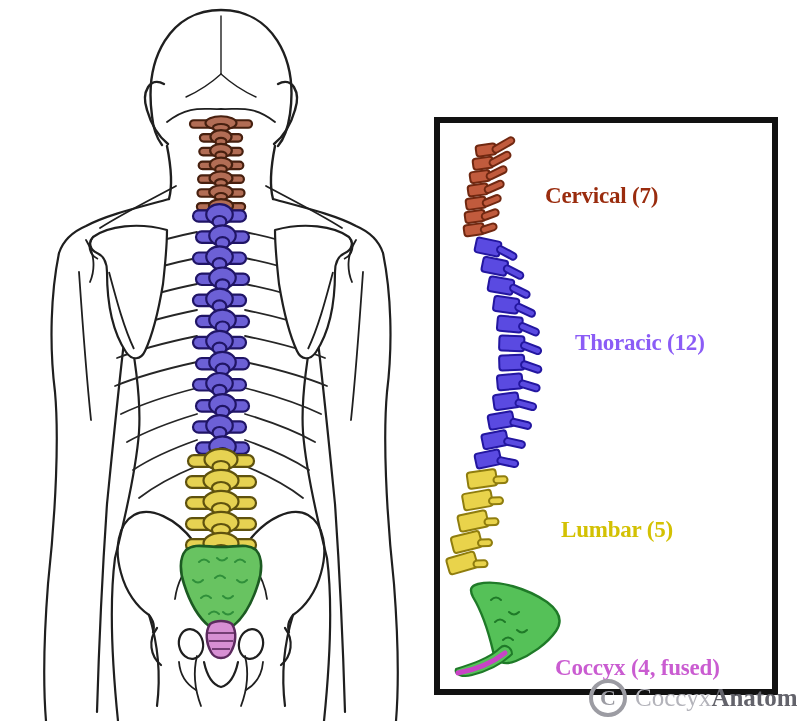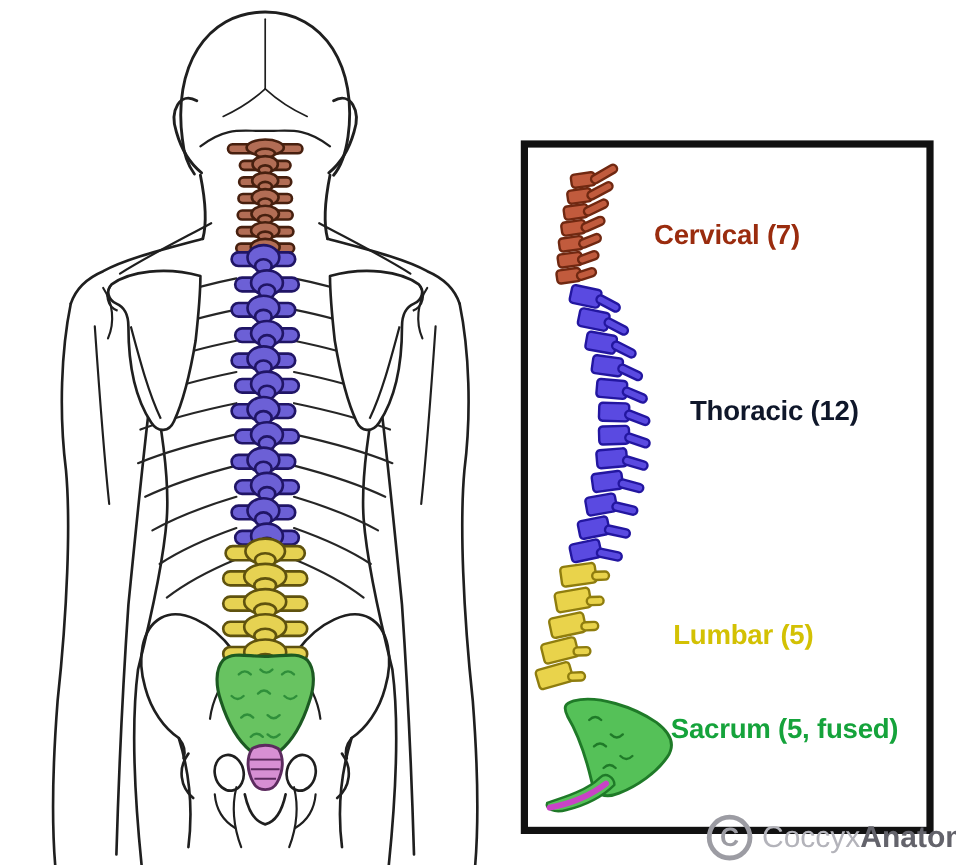--- a/index.html
+++ b/index.html
@@ -1,17 +1,17 @@
 <!DOCTYPE html>
 <html><head>
 <meta charset="utf-8">
 <style>
   html,body{margin:0;padding:0;background:#ffffff;}
   .stage{position:relative;width:797px;height:721px;background:#fff;overflow:hidden;
-         font-family:Liberation Sans, sans-serif;}
+         font-family:Liberation Serif, serif;}
   .figure-svg{position:absolute;left:0;top:0;}
   .panel{position:absolute;left:434px;top:117px;width:344px;height:578px;
          box-sizing:border-box;border:6px solid #111;background:#fff;z-index:1;}
   .panel-svg{position:absolute;left:0;top:0;}
   .seg-label{position:absolute;font-weight:700;font-size:23px;line-height:1.1;
              letter-spacing:-0.2px;white-space:nowrap;}
   .watermark{position:absolute;left:589px;top:679px;z-index:3;display:flex;
              align-items:flex-start;}
   .wm-circle{width:30px;height:30px;border:4px solid #9c9ca3;border-radius:50%;
              display:flex;align-items:center;justify-content:center;
@@ -270,23 +270,23 @@
           <path d="M 491,600 q 5,-5 10,0"></path>
           <path d="M 509,612 q 5,5 10,0"></path>
           <path d="M 495,622 q 5,-5 10,0"></path>
           <path d="M 517,630 q 5,5 10,0"></path>
           <path d="M 503,640 q 5,-5 10,0"></path>
         </g>
       <path fill="none" stroke-width="5" stroke-linecap="round" d="M 458,673 C 474,670 492,663 505,653" stroke="#c943c6"></path>
     </svg>
 
     <div class="seg-label" style="left: 105px; top: 60px; color: rgb(154, 44, 14);">Cervical (7)</div>
-    <div class="seg-label" style="left: 135px; top: 207px; color: #0f172a; text-align: right;">Thoracic (12)</div>
+    <div class="seg-label" style="left: 135px; top: 207px; color: #8b5cf6; text-align: right;">Thoracic (12)</div>
     <div class="seg-label" style="left: 121px; top: 394px; color: rgb(211, 193, 3); text-align: right;">Lumbar (5)</div>
-    <div class="seg-label" style="left: 119px; top: 472px; color: rgb(21, 163, 59);">Sacrum (5, fused)</div>
+    <div class="seg-label" style="left: 115px; top: 532px; color: rgb(202, 92, 209);">Coccyx (4, fused)</div>
   </div>
 
   <div class="watermark">
     <div class="wm-circle" style="color: rgb(156, 156, 163); border-color: rgb(156, 156, 163);">C</div>
     <div class="wm-text">
       <span class="wm-light" style="color: rgb(179, 179, 186);">Coccyx</span><span class="wm-bold" style="color: rgb(99, 99, 107);">Anatomy</span>
     </div>
   </div>
 
 </div>

